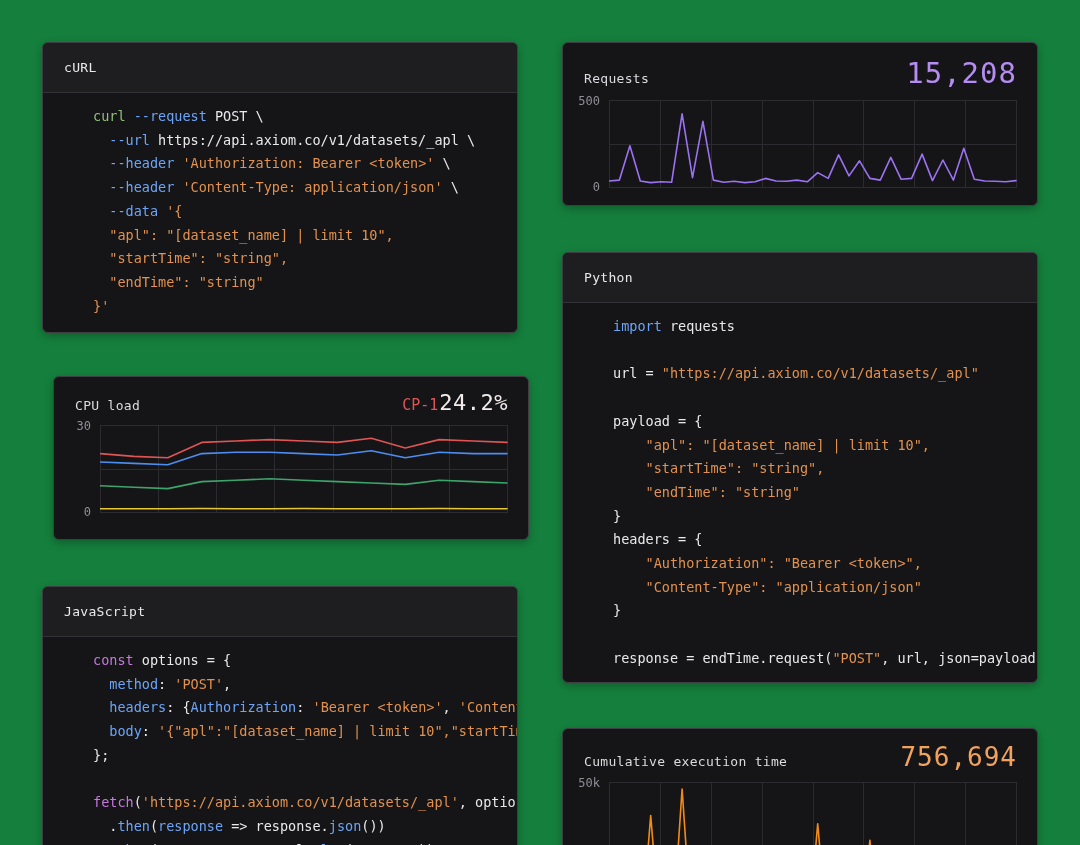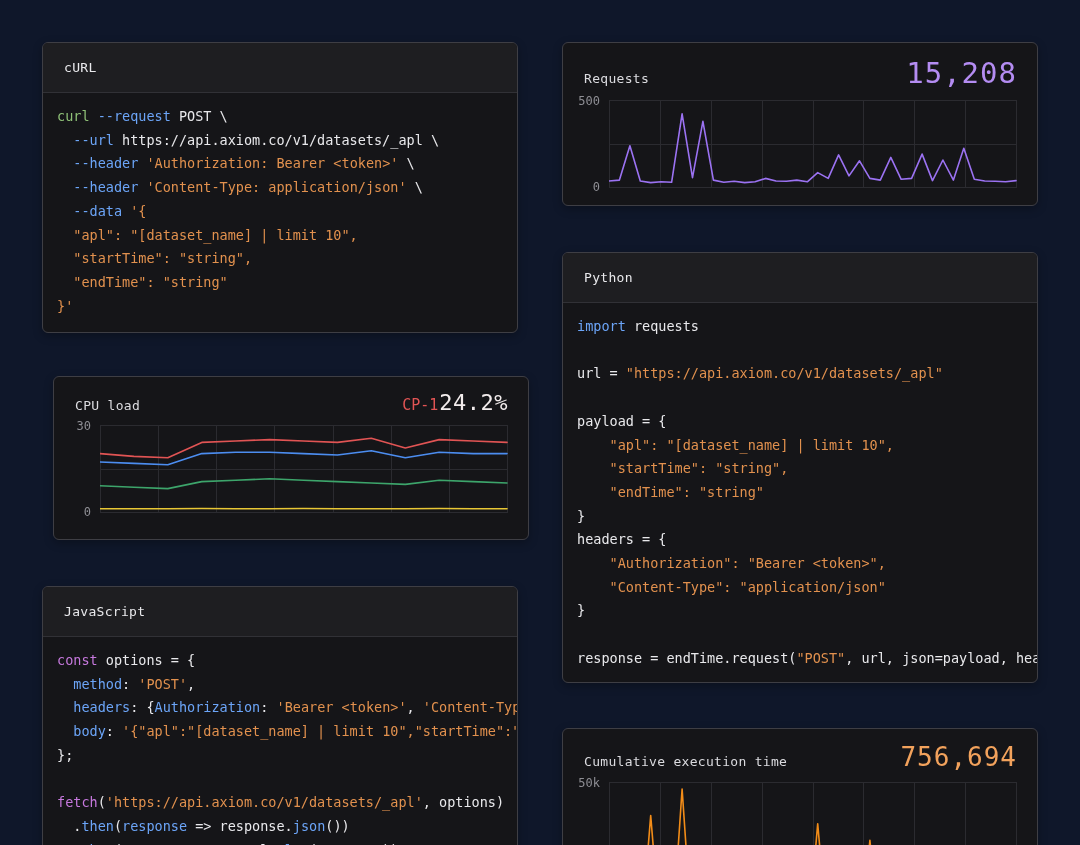--- a/index.html
+++ b/index.html
@@ -1,31 +1,31 @@
 <!DOCTYPE html>
 <html><head>
 <meta charset="utf-8">
 <style>
   * { margin:0; padding:0; box-sizing:border-box; }
   html,body { background:#4d6872; }
   body { font-family:"DejaVu Sans Mono","Liberation Mono",monospace; }
 
-  .canvas { position:relative; width:1080px; height:845px; overflow:hidden; background:#0f172a; }
+  .canvas { position:relative; width:1080px; height:845px; overflow:hidden; background:#15803d; }
 
   .card {
     position:absolute; background:#151518;
     border:1px solid #3e3e44; border-radius:6px; overflow:hidden;
     box-shadow:0 3px 10px rgba(0,0,0,.28);
   }
 
   
   .card-header { height:50px; display:flex; align-items:center; padding:0 21px;
                  background:#1e1e21; border-bottom:1px solid #313136; }
   .card-title { font-size:13px; color:#e9e9ec; letter-spacing:.3px; }
-  .code { padding:12px 14px; font-size:13.5px; }
+  .code { padding:12px 14px; font-size:13.5px;margin-left:36px; }
   .code-line { white-space:pre; line-height:23.7px; }
   .tok-w { color:#e9e9ec; }
   .tok-b { color:#6ca5f8; }
   .tok-o { color:#e2914e; }
   .tok-g { color:#8fc177; }
   .tok-p { color:#c678dd; }
 
   
   .chart-header { display:flex; justify-content:space-between; align-items:baseline;
                   padding:13px 20px 0 21px; }

